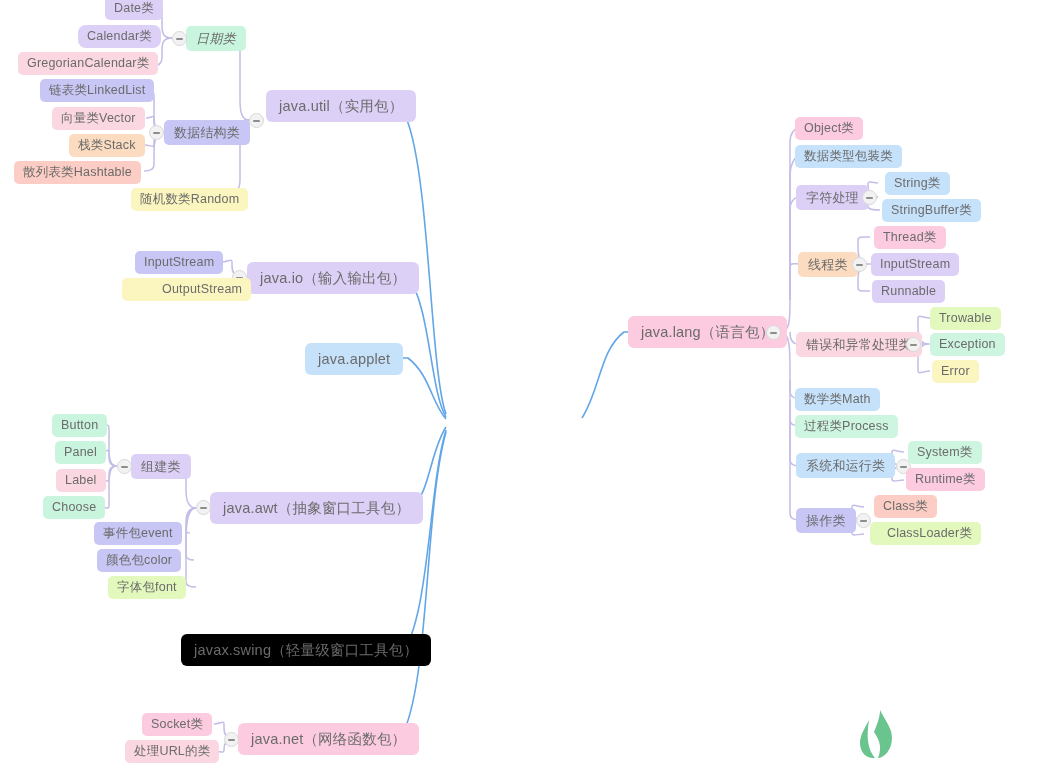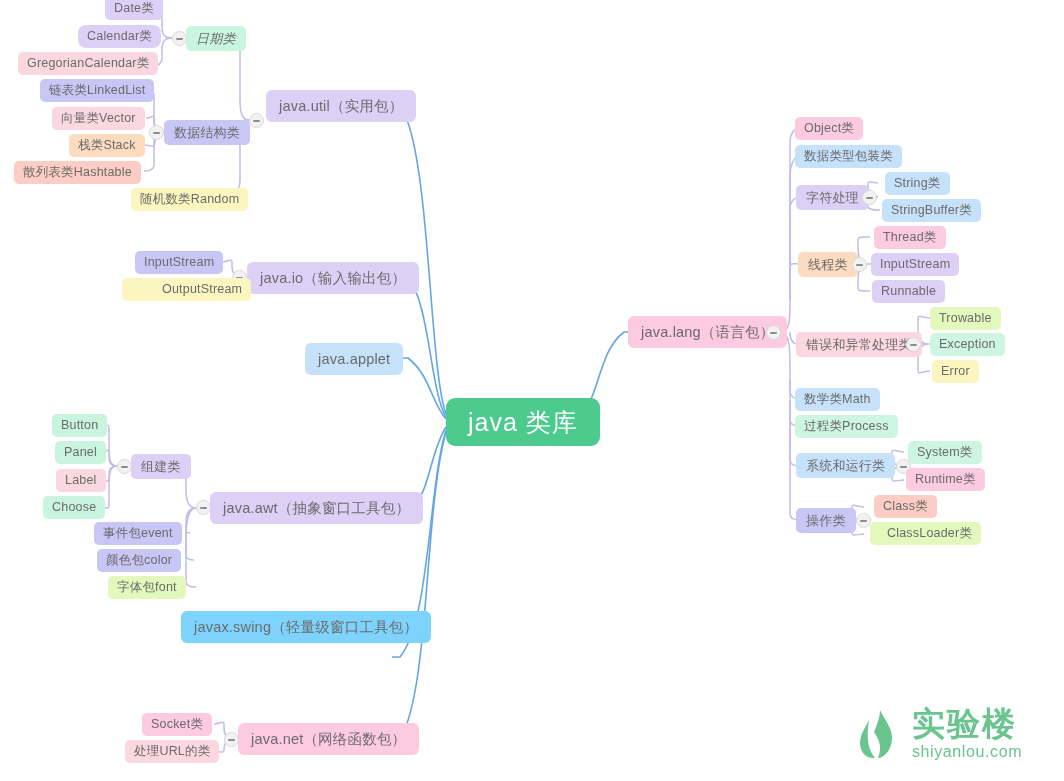--- a/index.html
+++ b/index.html
@@ -199,21 +199,20 @@
     <path class="sub-edge" d="M 928 344 L 922 344 C 926 344 930 344 934 344"></path>
     <path class="sub-edge" d="M 928 344 C 920 344 918 352 918 360 L 918 371 C 918 375 924 371 930 371"></path>
 
     <path class="sub-edge" d="M 902 466 C 894 466 892 461 892 455 L 892 452 C 892 448 898 452 904 452"></path>
     <path class="sub-edge" d="M 902 466 C 894 466 892 471 892 477 L 892 479 C 892 483 898 480 904 480"></path>
 
     <path class="sub-edge" d="M 862 520 C 854 520 852 515 852 509 L 852 507 C 852 503 858 507 864 507"></path>
     <path class="sub-edge" d="M 862 520 C 854 520 852 525 852 531 L 852 533 C 852 537 858 534 864 534"></path>
   </svg>
 
-  <div class="node center" style="left:446px; top:398px;">java 类库</div>
 
   <div class="node lvl1" style="left:266px; top:90px; background:#ddd0f7;">java.util（实用包）</div>
   <div class="toggle" style="left:249px; top:113px;">
       <i></i>
     </div>
 
   <div class="node lvl2" style="left:186px; top:26px; background:#c9f4dd;font-style:italic;">日期类</div>
   <div class="toggle" style="left:172px; top:31px;">
       <i></i>
     </div>
@@ -256,21 +255,21 @@
 
   <div class="node lvl3" style="left:52px; top:414px; background:#c9f4dd;">Button</div>
   <div class="node lvl3" style="left:55px; top:441px; background:#c9f4dd;">Panel</div>
   <div class="node lvl3" style="left:56px; top:469px; background:#fbd7e1;">Label</div>
   <div class="node lvl3" style="left:43px; top:496px; background:#c9f4dd;">Choose</div>
 
   <div class="node lvl3" style="left:94px; top:522px; background:#c8c6f5;">事件包event</div>
   <div class="node lvl3" style="left:97px; top:549px; background:#c8c6f5;">颜色包color</div>
   <div class="node lvl3" style="left:108px; top:576px; background:#e2f8bd;">字体包font</div>
 
-  <div class="node lvl1" style="left:181px; top:611px; background:#7dd3fc;">javax.swing（轻量级窗口工具包）</div>
+  <div class="node lvl1" style="left:181px; top:634px; background:#000000;">javax.swing（轻量级窗口工具包）</div>
 
   <div class="node lvl1" style="left:238px; top:723px; background:#fccbe0;">java.net（网络函数包）</div>
   <div class="toggle" style="left:224px; top:732px;">
       <i></i>
     </div>
 
   <div class="node lvl3" style="left:142px; top:713px; background:#fccbe0;">Socket类</div>
   <div class="node lvl3" style="left:125px; top:740px; background:#fbd7e1;">处理URL的类</div>
 
   <div class="node lvl1" style="left:628px; top:316px; background:#fccbe0;">java.lang（语言包）</div>
@@ -319,19 +318,15 @@
       <i></i>
     </div>
   <div class="node lvl3" style="left:874px; top:495px; background:#fbcdc4;">Class类</div>
   <div class="node lvl3" style="left:870px; top:522px; background:#e2f8bd;padding-left:17px;">ClassLoader类</div>
 
   <div id="logo">
     <svg class="mark" viewBox="0 0 46 52">
       <path d="M24 2 C30 14 36 20 36 30 C36 42 28 50 22 50 C27 38 22 30 18 24 C21 17 24 9 24 2 Z" fill="#6ac48e"></path>
       <path d="M13 12 C9 20 4 27 4 35 C4 45 11 51 19 50 C12 42 10 30 13 12 Z" fill="#6ac48e"></path>
     </svg>
-    <div class="wordmark">
-      <div class="cn">实验楼</div>
-      <div class="url">shiyanlou.com</div>
-    </div>
   </div>
 
 </div>
 
 </body></html>

